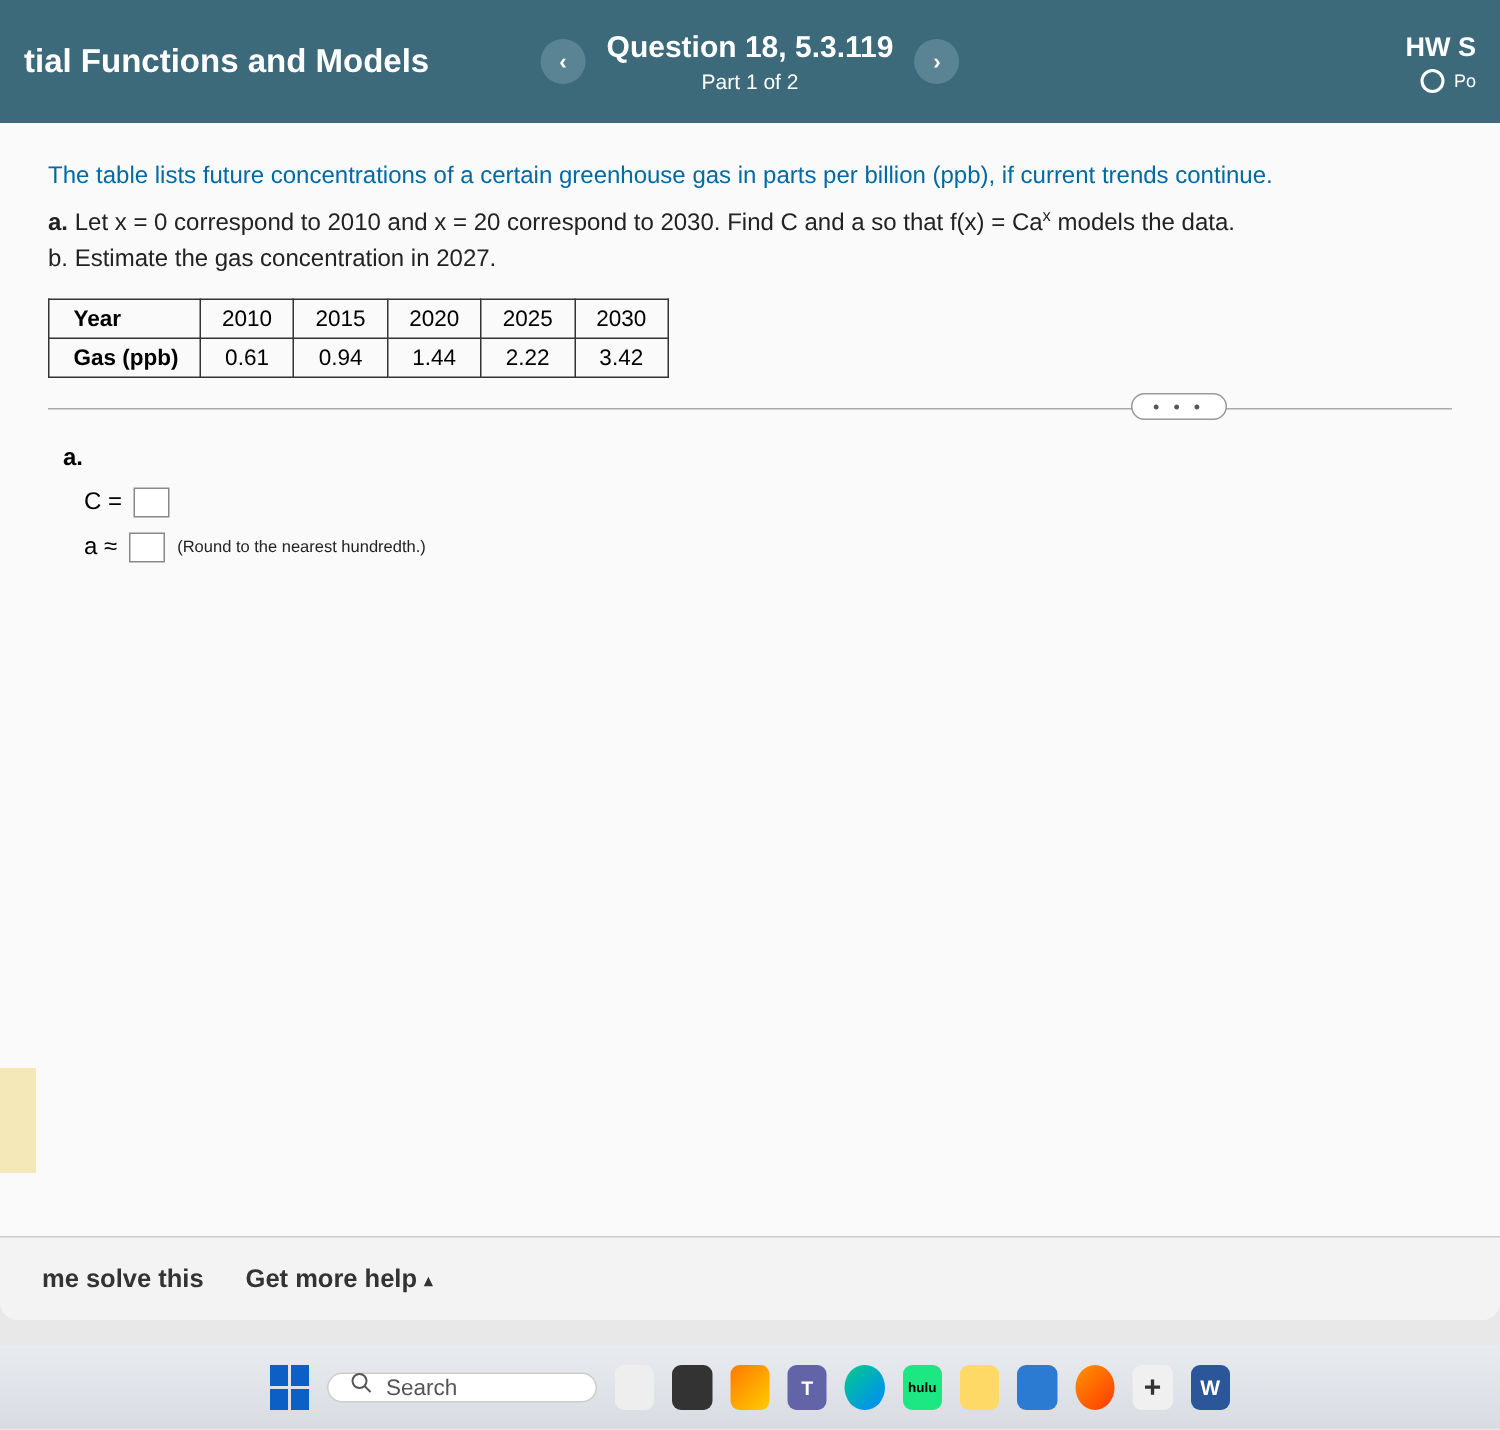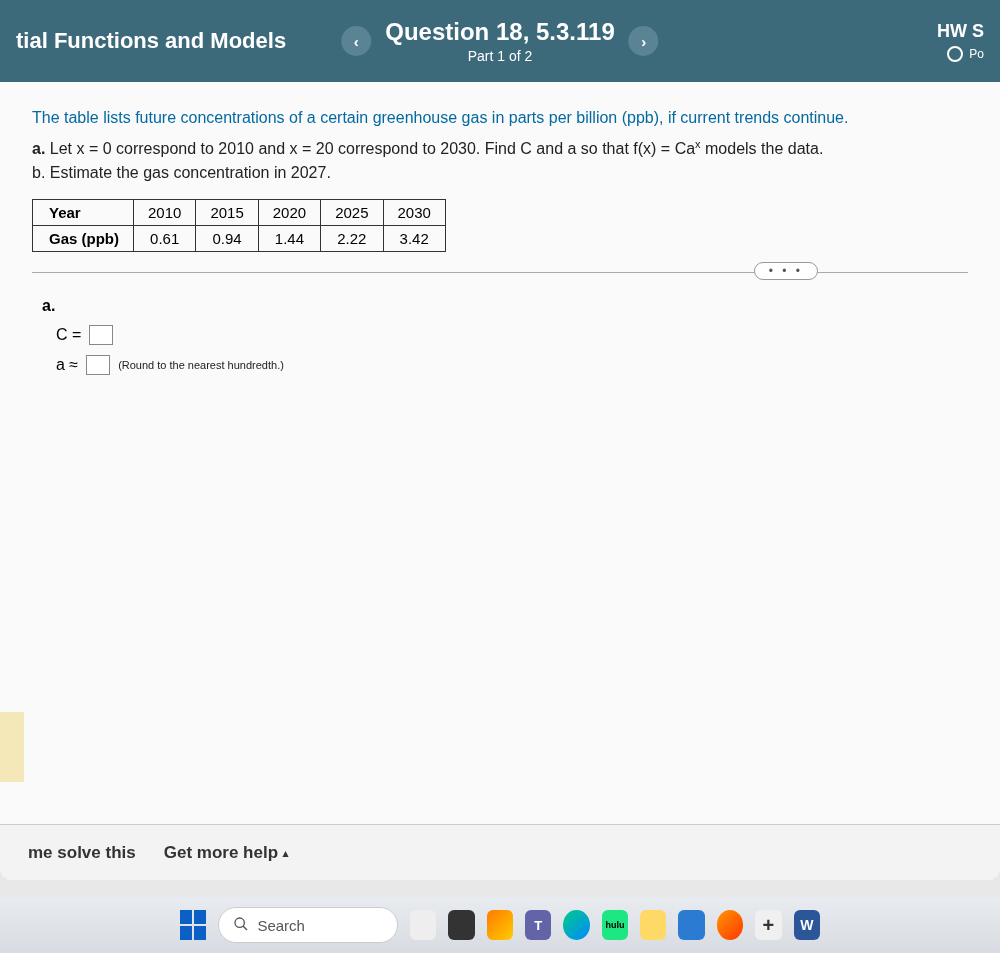--- a/index.html
+++ b/index.html
@@ -54,21 +54,21 @@
       font-size: 15px;
       font-weight: bold;
       cursor: pointer;
       border: none;
     }
     .question-block {
       text-align: center;
       color: #fff;
     }
     .question-title {
-      font-size: 24px;
+      font-size: 20px;
       font-weight: bold;
     }
     .question-part {
       font-size: 14px;
       margin-top: 2px;
     }
     .header-right {
       margin-left: auto;
       text-align: right;
       font-size: 18px;
@@ -223,24 +223,24 @@
       cursor: pointer;
     }
     .start-btn span:nth-child(1){background:#0c5fc4;}
     .start-btn span:nth-child(2){background:#0c5fc4;}
     .start-btn span:nth-child(3){background:#0c5fc4;}
     .start-btn span:nth-child(4){background:#0c5fc4;}
     .search-box {
       background: #fff;
       border: 1px solid #ccc;
       border-radius: 20px;
-      height: 36px;
+      height: 20px;
       width: 200px;
       display: flex;
-      align-items: center;
+      align-items: flex-end;
       padding: 0 14px;
       gap: 8px;
       color: #555;
       font-size: 15px;
     }
     .task-icon {
       width: 30px;
       height: 30px;
       border-radius: 6px;
       display: flex;

